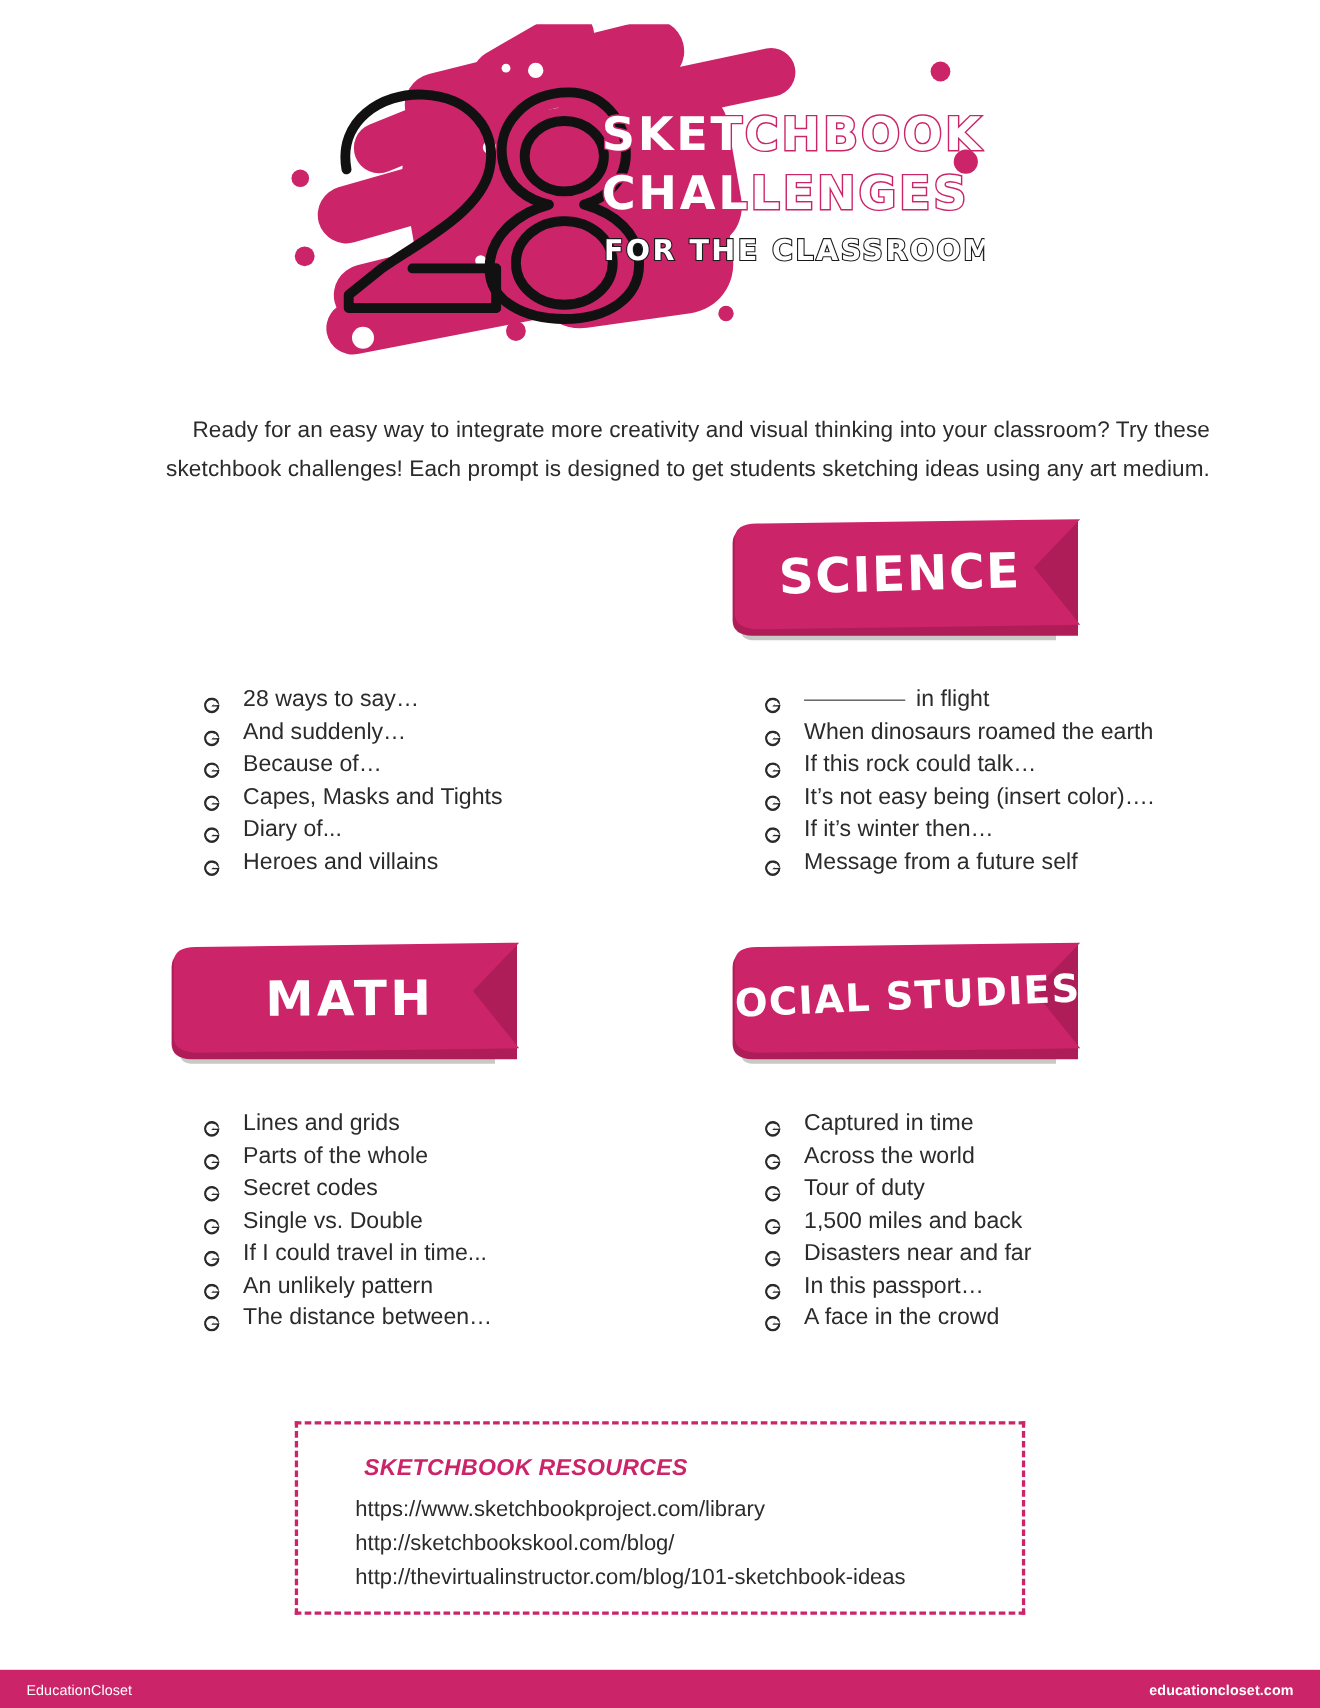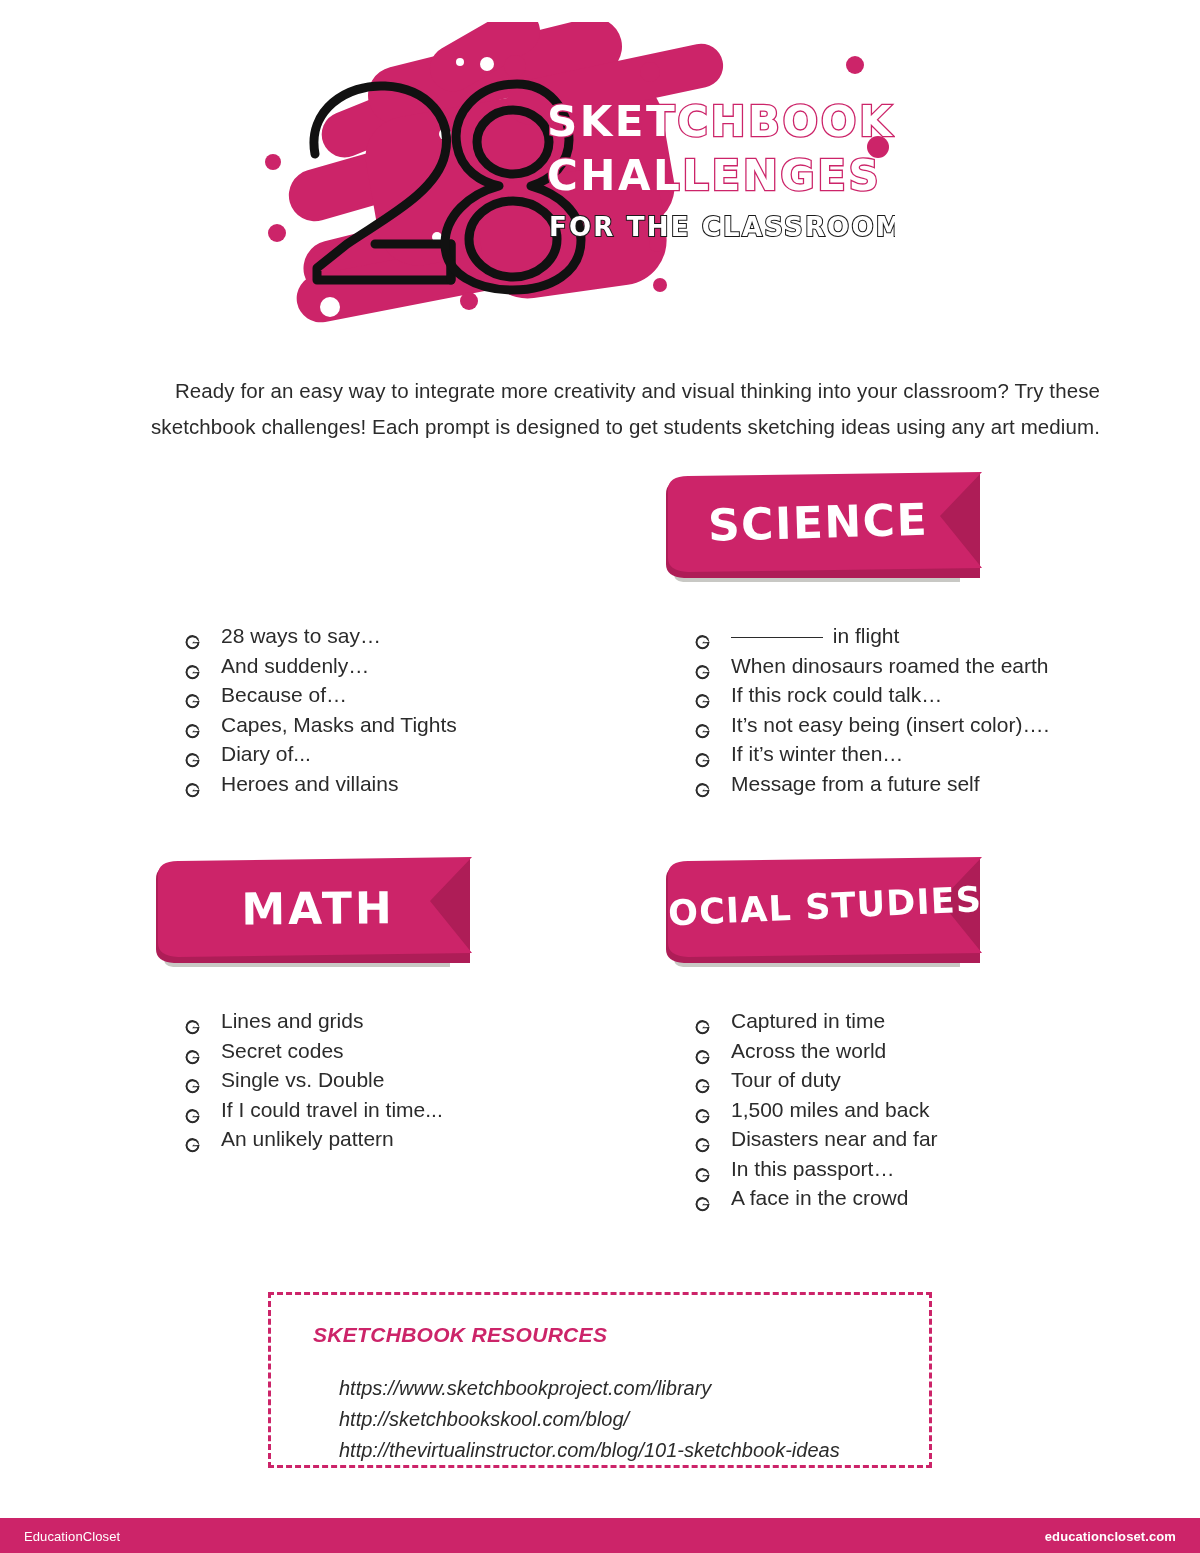--- a/index.html
+++ b/index.html
@@ -144,36 +144,35 @@
     position: absolute;
     left: 268px;
     top: 1292px;
     width: 664px;
     height: 176px;
     border: 3px dashed #cc2469;
     box-sizing: border-box;
   }
   .resources-title {
     position: absolute;
-    left: 42px;
+    left: 60px;
     top: 28px;
     font-size: 21px;
     font-weight: bold;
     font-style: italic;
     color: #cc2469;
     letter-spacing: 0.3px;
   }
   .resource-links {
     position: absolute;
     left: 52px;
     top: 62px;
-    margin: 16px;
+    margin: 0;
     padding: 0;
     list-style: none;
-    font-style: italic;
   }
   .resource-link {
     font-size: 20px;
     line-height: 31px;
     color: #2b2b2b;
     white-space: nowrap;
   }
 
   
   .footer {
@@ -348,36 +347,46 @@
       <ul class="prompt-list">
           <li class="prompt-item"><span class="bullet"><svg viewBox="0 0 16 16">
                 <path d="M13.6 4.2 A6.4 6.4 0 1 0 14.4 8 L9.6 8 Z" fill="none" stroke="#2B2B2B" stroke-width="1.7"></path>
                 <circle cx="8" cy="8" r="6.4" fill="none" stroke="#2B2B2B" stroke-width="1.7"></circle>
                 <path d="M11.2 2.9 L14.9 7.4 L9.4 7.6 Z" fill="#FFFFFF"></path>
               </svg></span><span>Lines and grids</span></li>
           <li class="prompt-item"><span class="bullet"><svg viewBox="0 0 16 16">
                 <path d="M13.6 4.2 A6.4 6.4 0 1 0 14.4 8 L9.6 8 Z" fill="none" stroke="#2B2B2B" stroke-width="1.7"></path>
                 <circle cx="8" cy="8" r="6.4" fill="none" stroke="#2B2B2B" stroke-width="1.7"></circle>
                 <path d="M11.2 2.9 L14.9 7.4 L9.4 7.6 Z" fill="#FFFFFF"></path>
+              </svg></span><span>Parts of the whole</span></li>
+          <li class="prompt-item"><span class="bullet"><svg viewBox="0 0 16 16">
+                <path d="M13.6 4.2 A6.4 6.4 0 1 0 14.4 8 L9.6 8 Z" fill="none" stroke="#2B2B2B" stroke-width="1.7"></path>
+                <circle cx="8" cy="8" r="6.4" fill="none" stroke="#2B2B2B" stroke-width="1.7"></circle>
+                <path d="M11.2 2.9 L14.9 7.4 L9.4 7.6 Z" fill="#FFFFFF"></path>
               </svg></span><span>Secret codes</span></li>
           <li class="prompt-item"><span class="bullet"><svg viewBox="0 0 16 16">
                 <path d="M13.6 4.2 A6.4 6.4 0 1 0 14.4 8 L9.6 8 Z" fill="none" stroke="#2B2B2B" stroke-width="1.7"></path>
                 <circle cx="8" cy="8" r="6.4" fill="none" stroke="#2B2B2B" stroke-width="1.7"></circle>
                 <path d="M11.2 2.9 L14.9 7.4 L9.4 7.6 Z" fill="#FFFFFF"></path>
               </svg></span><span>Single vs. Double</span></li>
           <li class="prompt-item"><span class="bullet"><svg viewBox="0 0 16 16">
                 <path d="M13.6 4.2 A6.4 6.4 0 1 0 14.4 8 L9.6 8 Z" fill="none" stroke="#2B2B2B" stroke-width="1.7"></path>
                 <circle cx="8" cy="8" r="6.4" fill="none" stroke="#2B2B2B" stroke-width="1.7"></circle>
                 <path d="M11.2 2.9 L14.9 7.4 L9.4 7.6 Z" fill="#FFFFFF"></path>
               </svg></span><span>If I could travel in time...</span></li>
           <li class="prompt-item"><span class="bullet"><svg viewBox="0 0 16 16">
                 <path d="M13.6 4.2 A6.4 6.4 0 1 0 14.4 8 L9.6 8 Z" fill="none" stroke="#2B2B2B" stroke-width="1.7"></path>
                 <circle cx="8" cy="8" r="6.4" fill="none" stroke="#2B2B2B" stroke-width="1.7"></circle>
                 <path d="M11.2 2.9 L14.9 7.4 L9.4 7.6 Z" fill="#FFFFFF"></path>
               </svg></span><span>An unlikely pattern</span></li>
+          <li class="prompt-item"><span class="bullet"><svg viewBox="0 0 16 16">
+                <path d="M13.6 4.2 A6.4 6.4 0 1 0 14.4 8 L9.6 8 Z" fill="none" stroke="#2B2B2B" stroke-width="1.7"></path>
+                <circle cx="8" cy="8" r="6.4" fill="none" stroke="#2B2B2B" stroke-width="1.7"></circle>
+                <path d="M11.2 2.9 L14.9 7.4 L9.4 7.6 Z" fill="#FFFFFF"></path>
+              </svg></span><span>The distance between…</span></li>
         </ul>
     </div>
 
     <div class="col col-right row-2">
       <div class="banner">
         <svg class="banner-svg" width="345" height="118" viewBox="0 0 345 118">
           <path d="M14 96 L14 104 Q14 112 26 112 L300 112 L300 96 Z" fill="#C8C8C4"></path>
           <path d="M6 24 Q6 10 24 9 L320 4 L320 108 L24 108 Q6 107 6 94 Z" fill="#AE1D57"></path>
           <path d="M8 20 Q8 6 28 6 L322 2 L280 46 L322 98 L28 102 Q8 101 8 88 Z" fill="#CC2469"></path>
         </svg>

